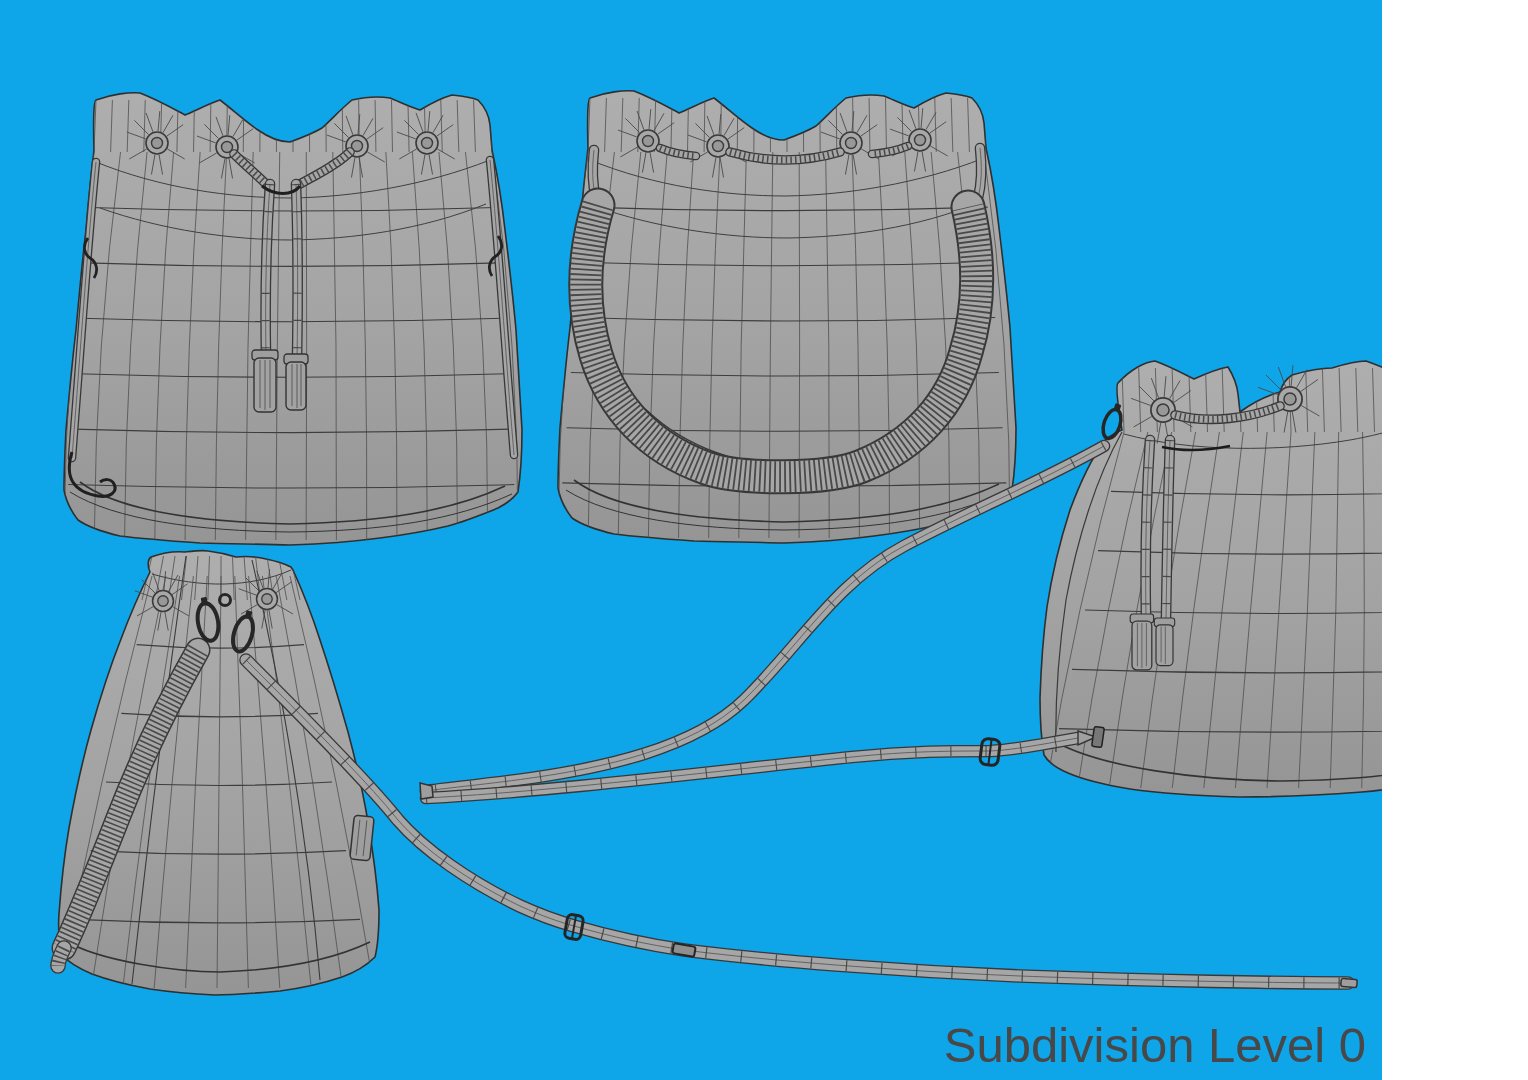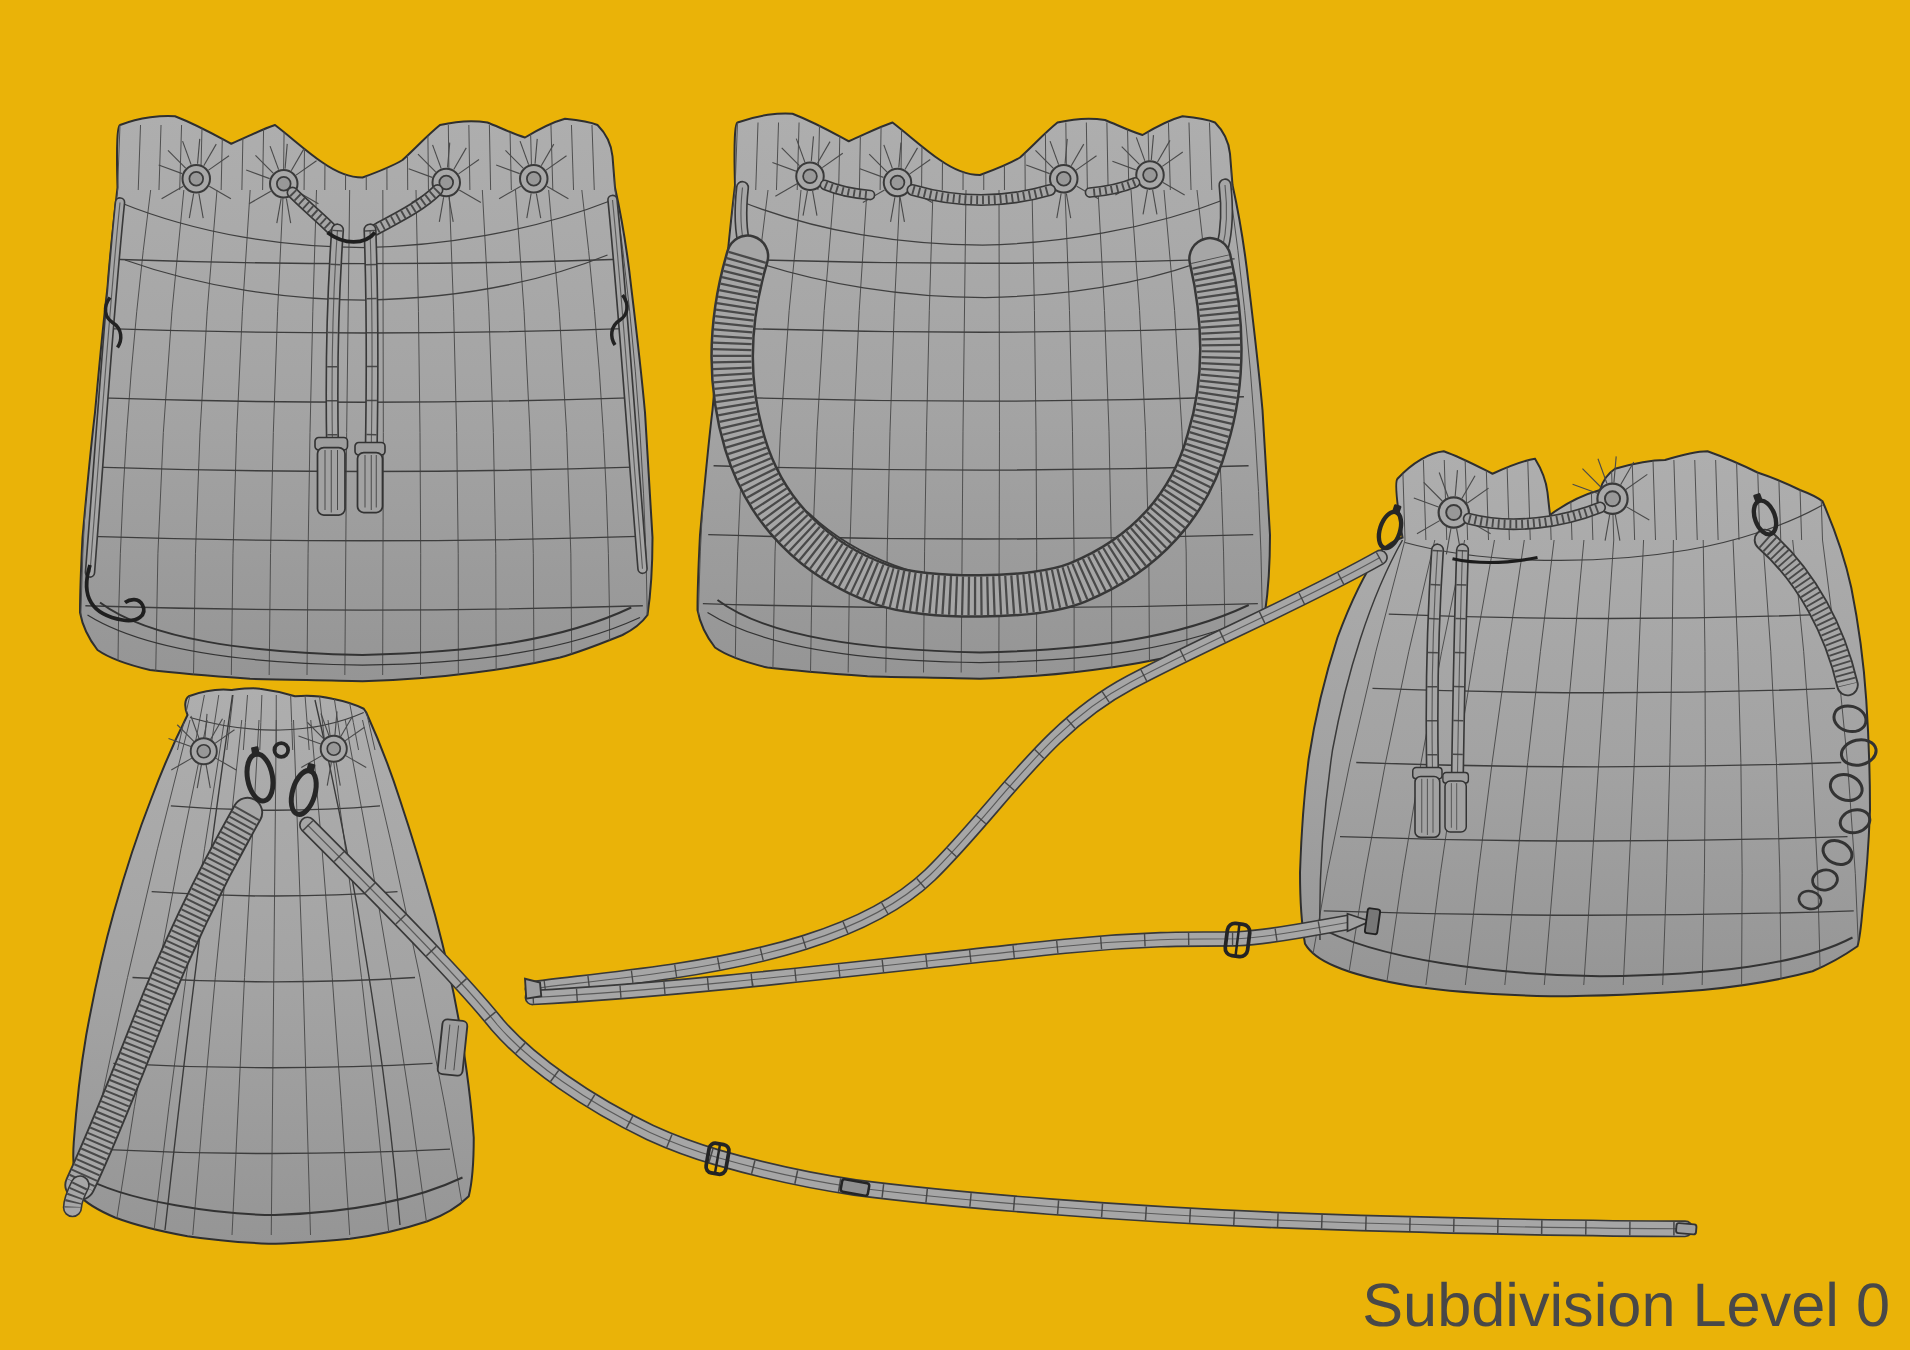--- a/index.html
+++ b/index.html
@@ -1,16 +1,16 @@
 <!DOCTYPE html>
 <html><head>
 <meta charset="utf-8">
 <style>
   html,body{margin:0;padding:0;background:#ffffff;}
-  .stage{position:relative;width:1528px;height:1080px;background:#eab308;overflow:hidden;
+  .stage{position:relative;width:1382px;height:1080px;background:#0ea5e9;overflow:hidden;
          font-family:"Liberation Sans","DejaVu Sans",sans-serif;}
   .stage svg{display:block;}
   .caption{position:absolute;right:16px;bottom:10px;font-size:49px;line-height:1;
            color:#484848;letter-spacing:0px;white-space:nowrap;}
 </style>
 </head>
 <body>
 
 <div class="stage">
 <svg width="1528" height="1080" viewBox="0 0 1528 1080">

